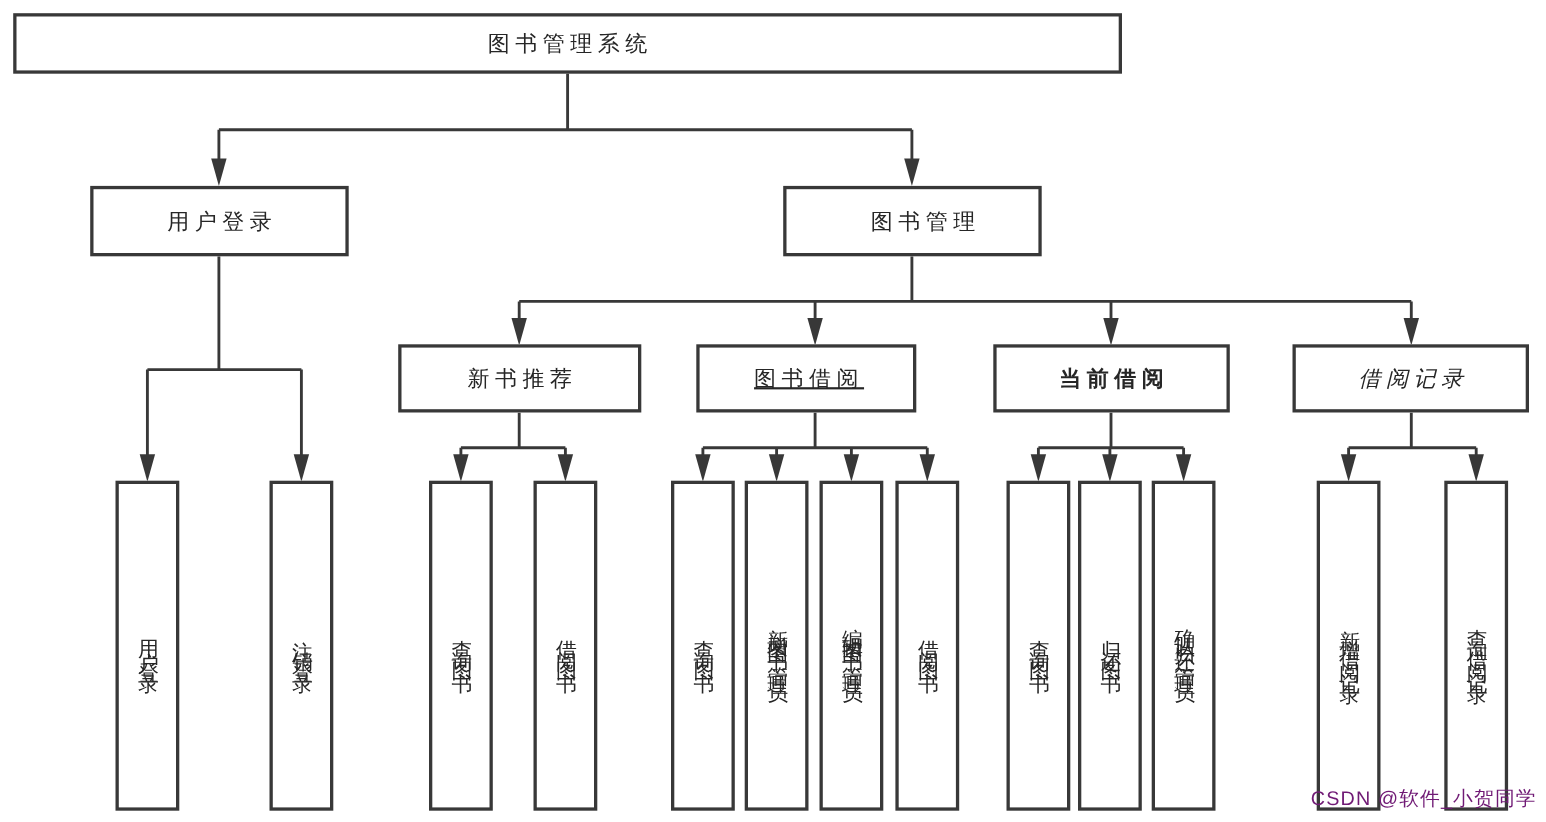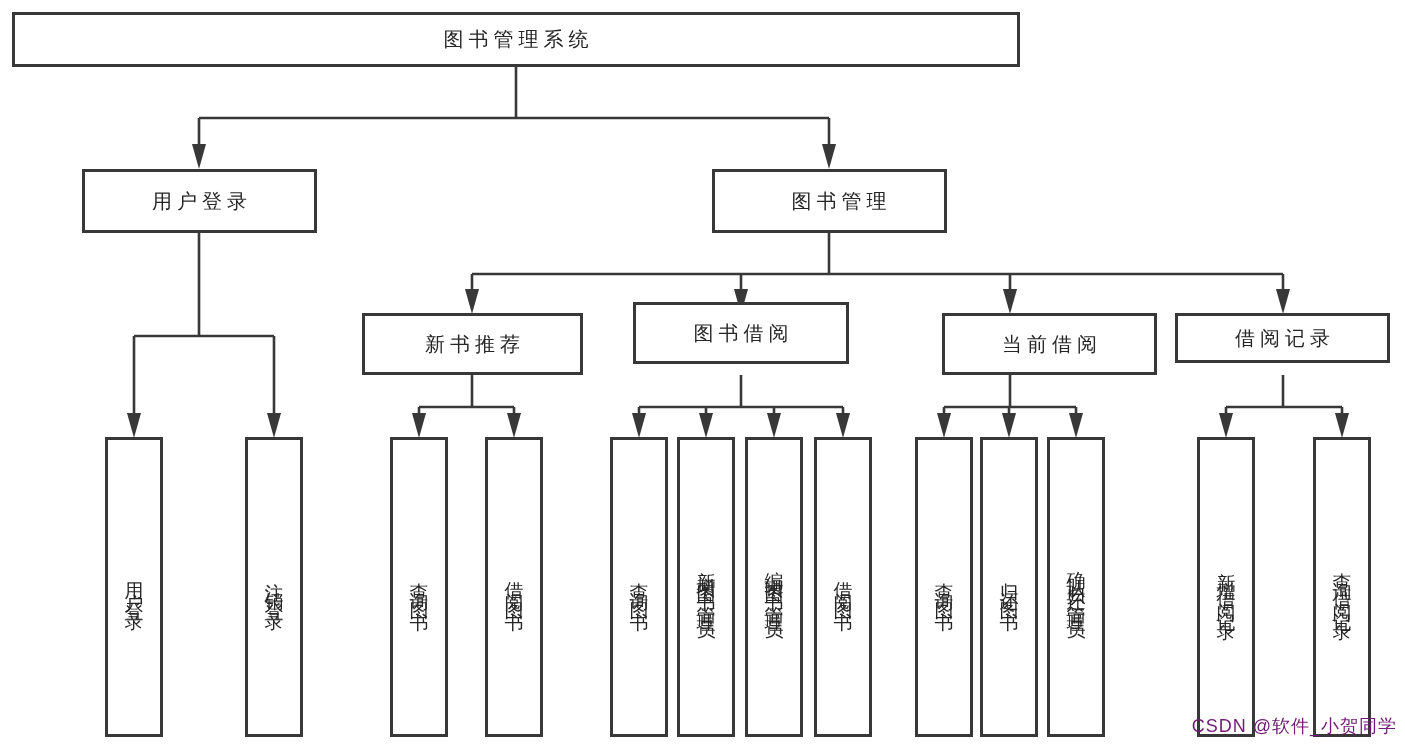--- a/index.html
+++ b/index.html
@@ -109,23 +109,23 @@
       <polygon points="1335,413 1349,413 1342,438"></polygon>
     </g>
   </svg>
 
   <div class="node" style="left:12px; top:12px; width:1008px; height:55px;">图书管理系统</div>
 
   <div class="node" style="left:82px; top:169px; width:235px; height:64px;">用户登录</div>
   <div class="node" style="left:712px; top:169px; width:235px; height:64px;padding-left:24px;">图书管理</div>
 
   <div class="node" style="left:362px; top:313px; width:221px; height:62px;font-family:Liberation Serif, serif;">新书推荐</div>
-  <div class="node" style="left:633px; top:302px; width:216px; height:62px;">图书借阅</div>
-  <div class="node" style="left:942px; top:313px; width:215px; height:62px;">当前借阅</div>
-  <div class="node" style="left:1175px; top:313px; width:215px; height:50px;">借阅记录</div>
+  <div class="node" style="left:633px; top:313px; width:200px; height:62px;text-decoration:underline;">图书借阅</div>
+  <div class="node" style="left:903px; top:313px; width:215px; height:62px;font-weight:bold;">当前借阅</div>
+  <div class="node" style="left:1175px; top:313px; width:215px; height:62px;font-style:italic;">借阅记录</div>
 
   <div class="vnode" style="left:105px;">用户登录</div>
   <div class="vnode" style="left:245px;">注销登录</div>
 
   <div class="vnode" style="left:390px;">查询图书</div>
   <div class="vnode" style="left:485px;">借阅图书</div>
 
   <div class="vnode" style="left:610px;">查询图书</div>
   <div class="vnode long" style="left:677px;">新增图书（管理员）</div>
   <div class="vnode long" style="left:745px;">编辑图书（管理员）</div>

